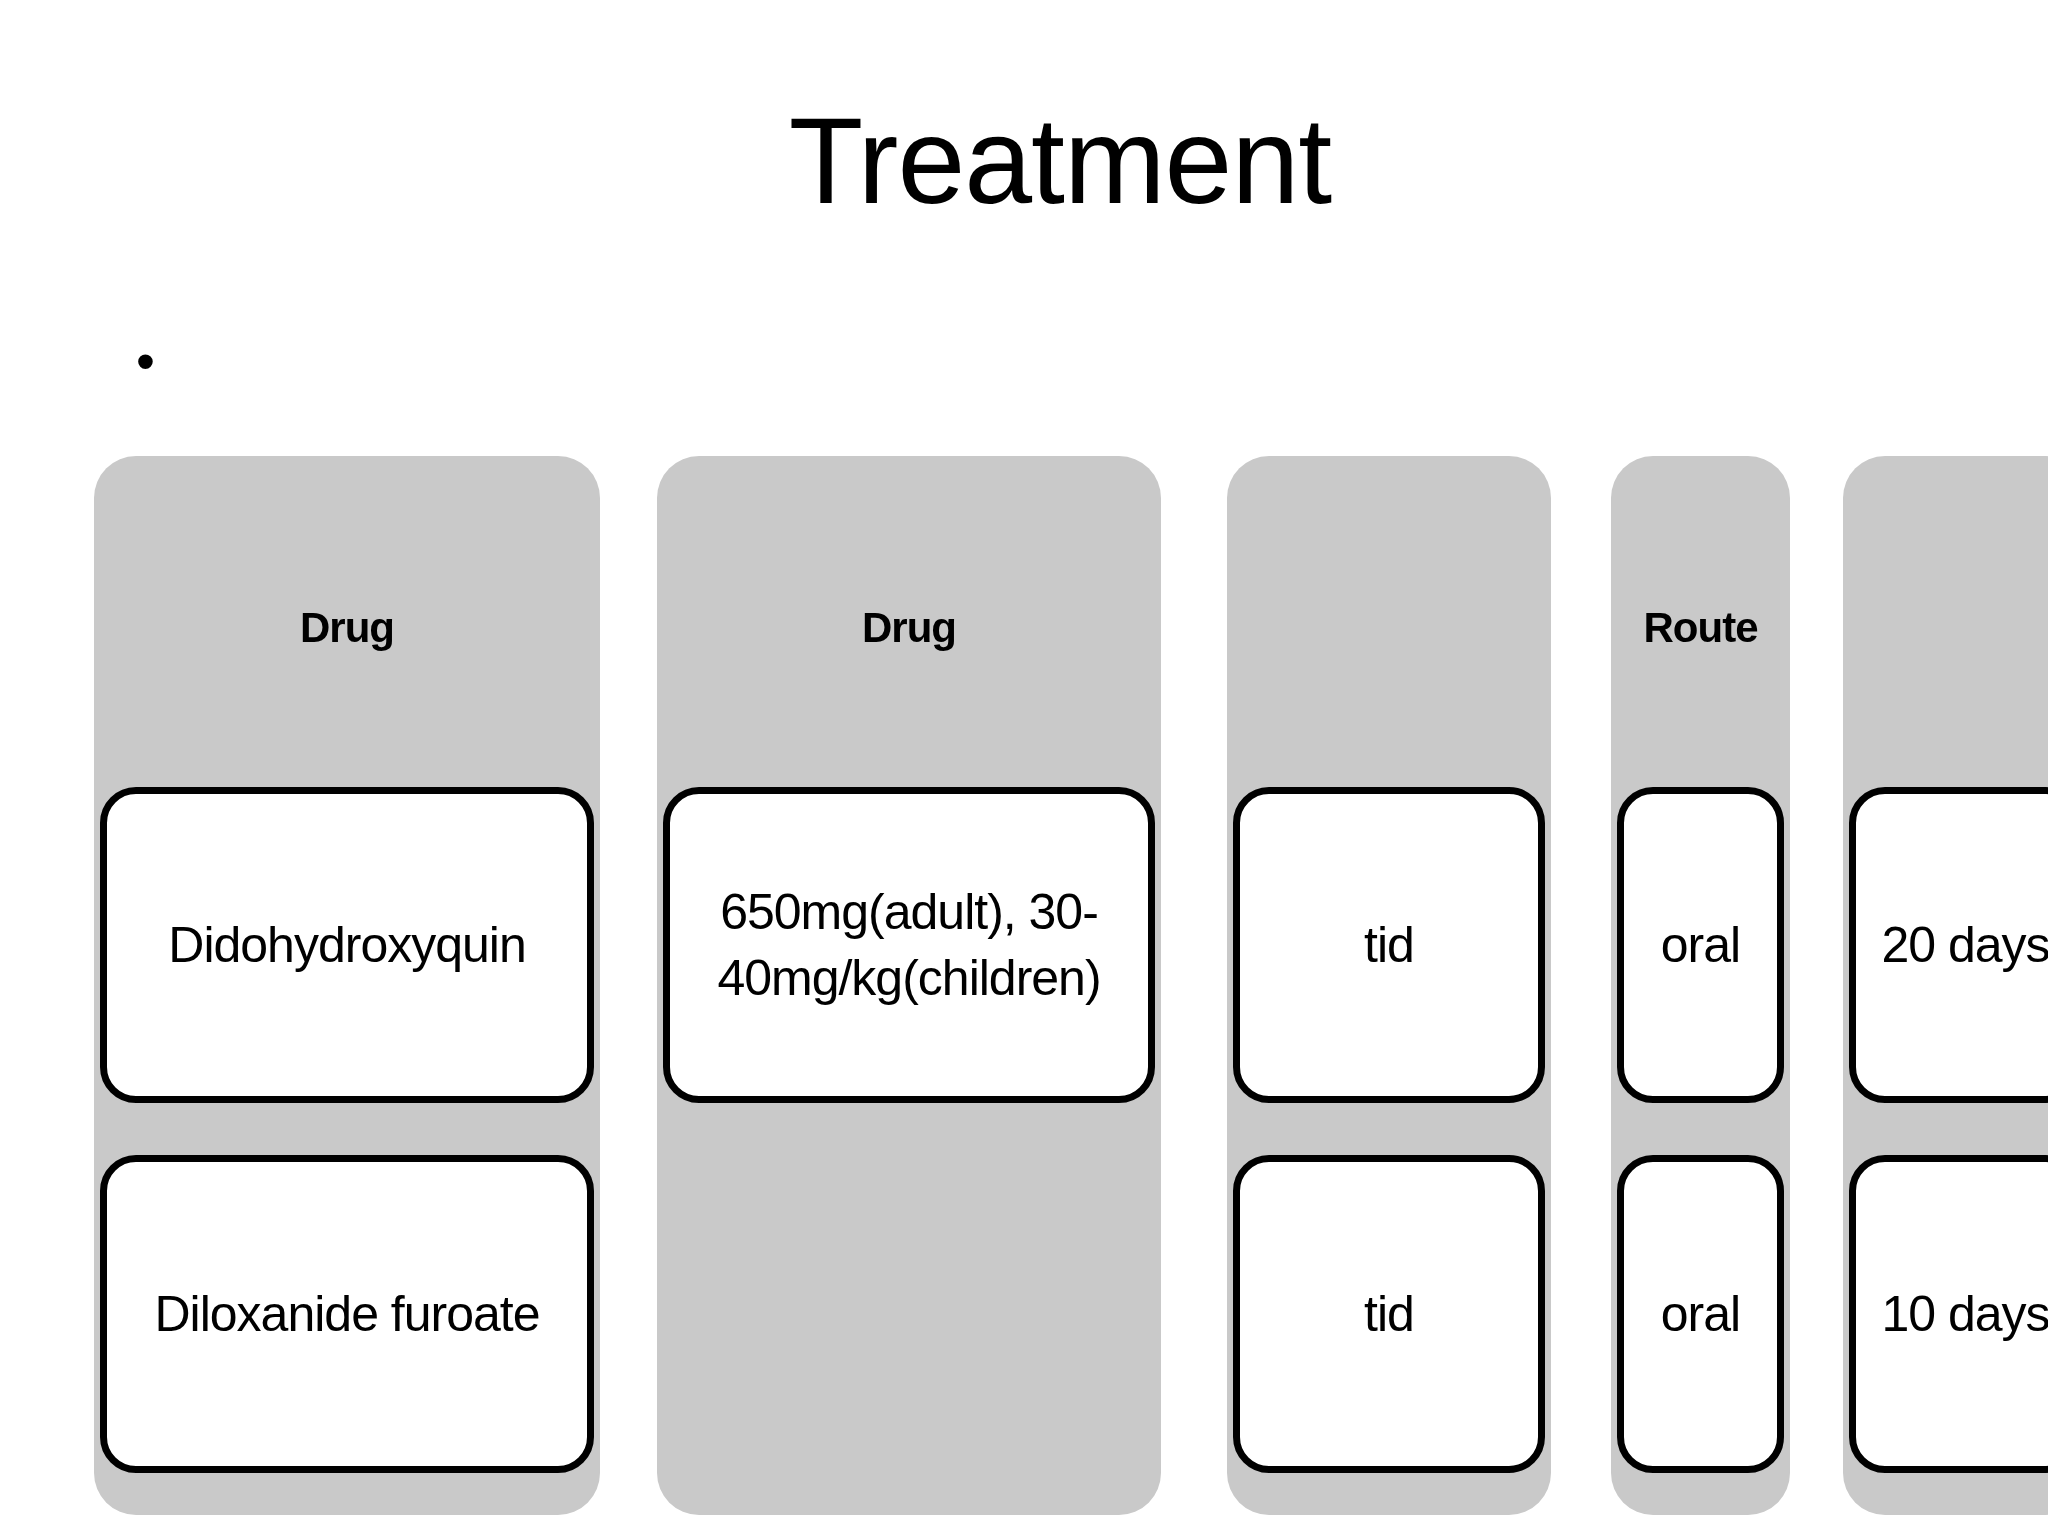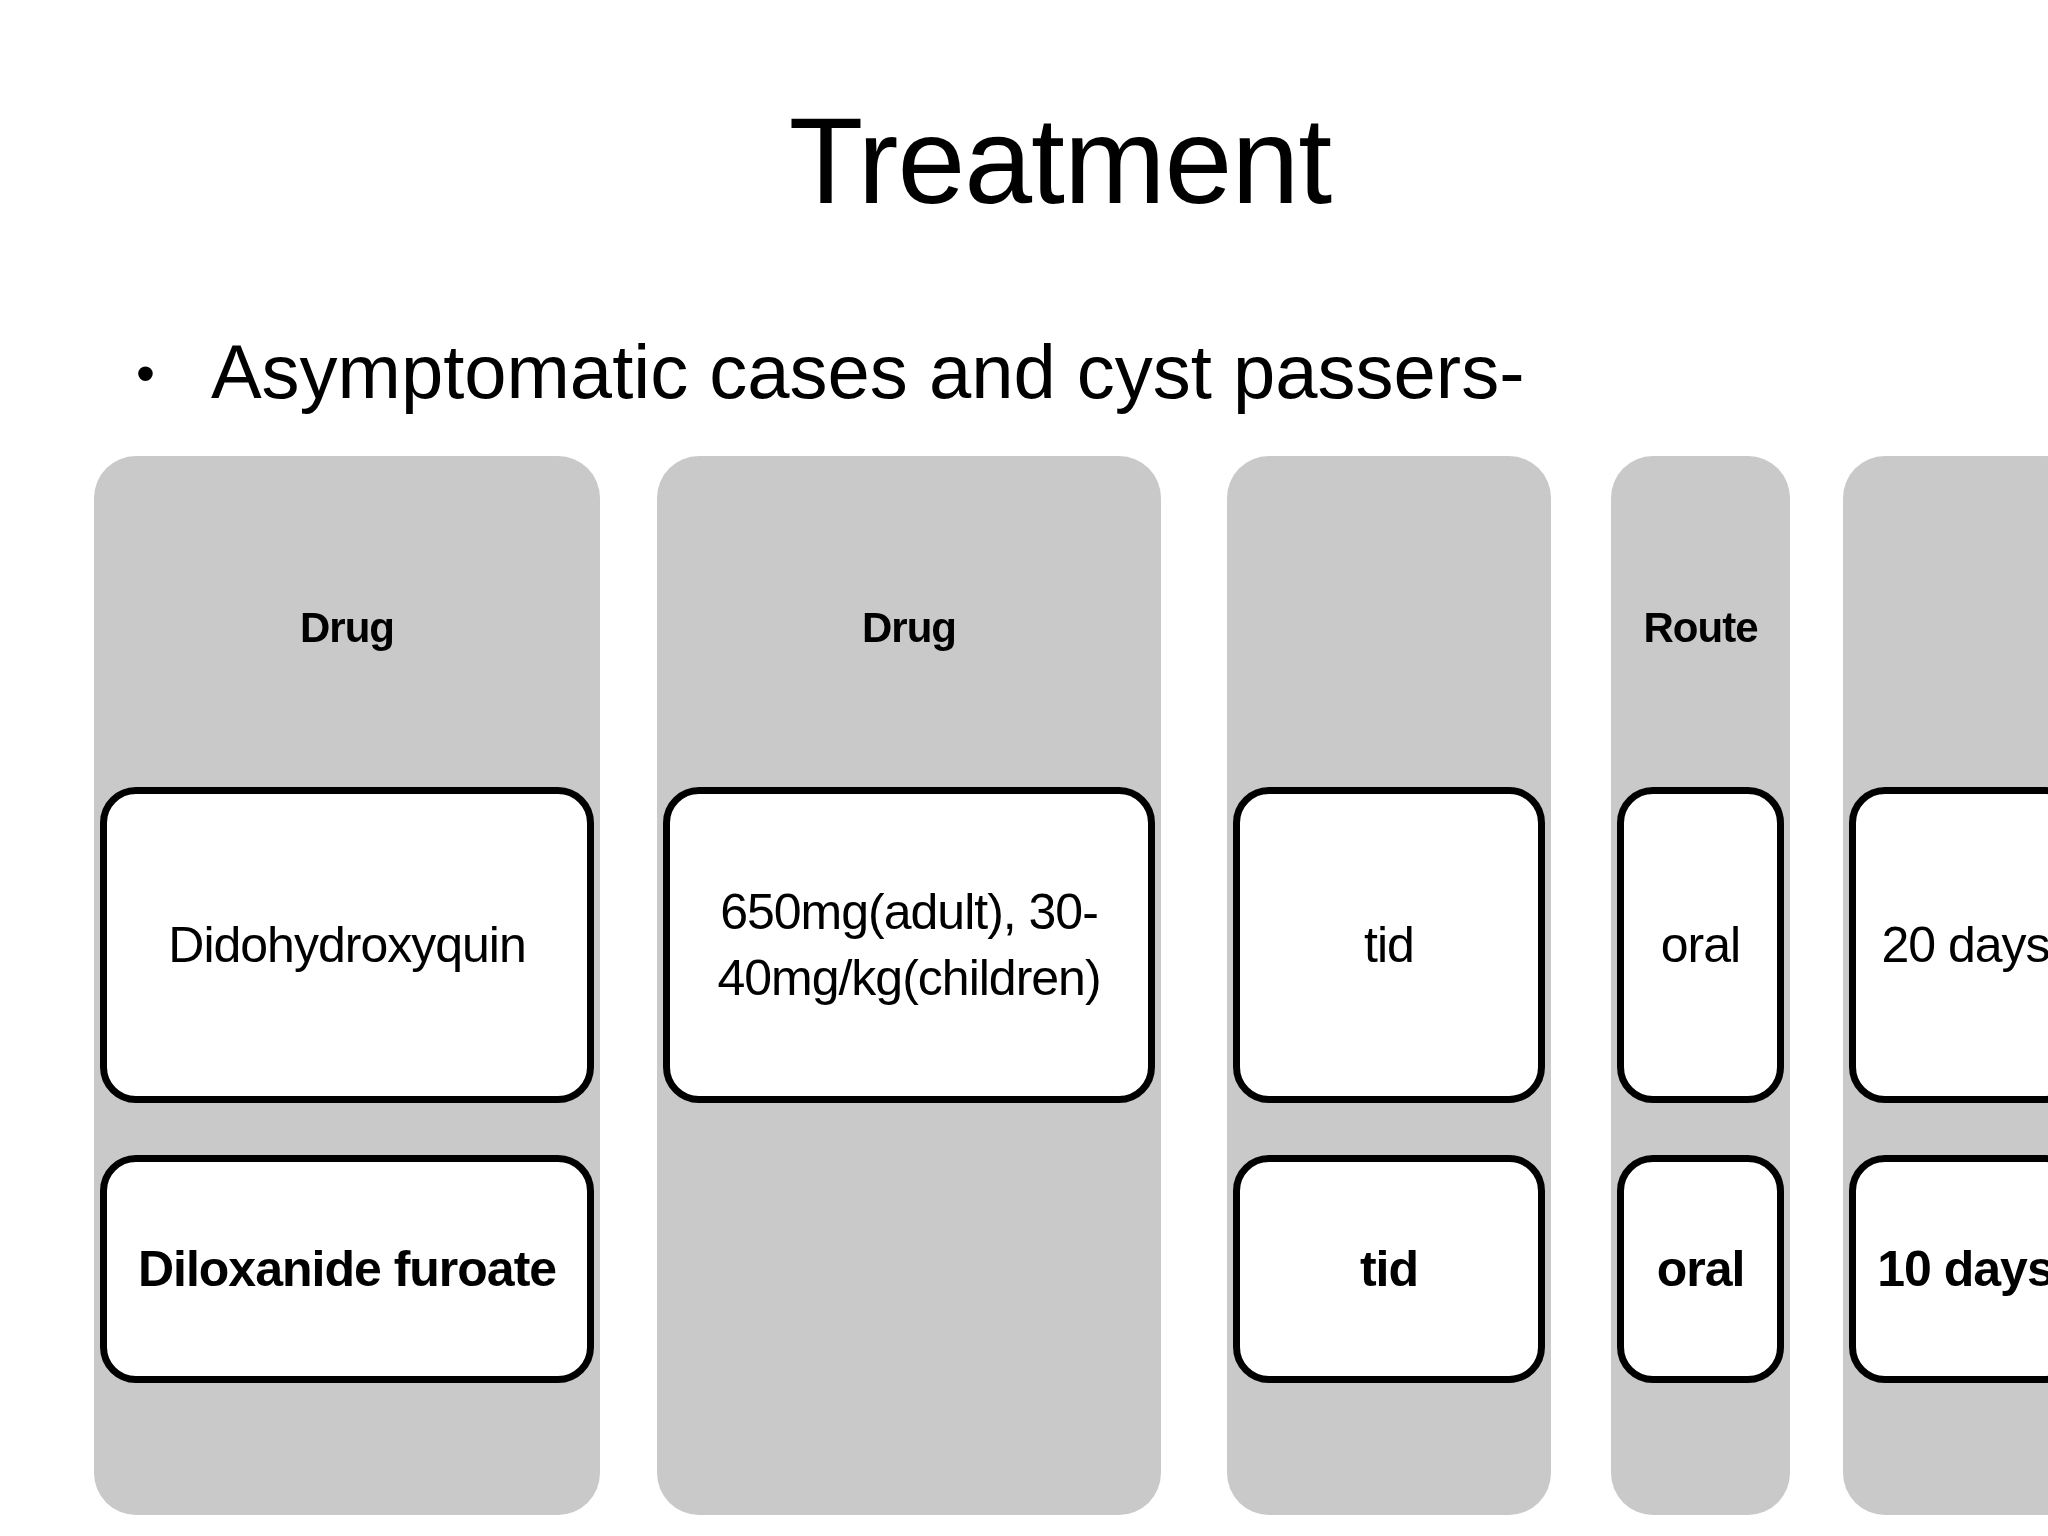--- a/index.html
+++ b/index.html
@@ -75,37 +75,36 @@
     display:flex;
     align-items:center;
     justify-content:center;
     text-align:center;
     font-size:50px;
     line-height:1.32;
     letter-spacing:-1px;
     padding:0 22px;
   }
   .cell.row-1{top:319px;height:316px;}
-  .cell.row-2{top:687px;height:228px;font-weight:bold;}
+  .cell.row-2{top:687px;height:318px;}
 
   .col-drug{left:46px;width:506px;}
   .col-dose{left:609px;width:504px;}
   .col-frequency{left:1179px;width:324px;}
   .col-route{left:1563px;width:179px;}
   .col-duration{left:1795px;width:245px;}
   .col-route .cell,.col-duration .cell{padding:13px 8px;}
 </style>
 </head>
 <body>
 
 <h1 class="slide-title">Treatment</h1>
 
 <div class="bullet-line">
   <span class="bullet-marker">•</span>
-  <span class="bullet-text">Asymptomatic cases and cyst passers-</span>
 </div>
 
 <div class="table-area">
 
   <div class="col col-drug">
     <div class="col-header">Drug</div>
     <div class="cell row-1">Didohydroxyquin</div>
     <div class="cell row-2">Diloxanide furoate</div>
   </div>
 

